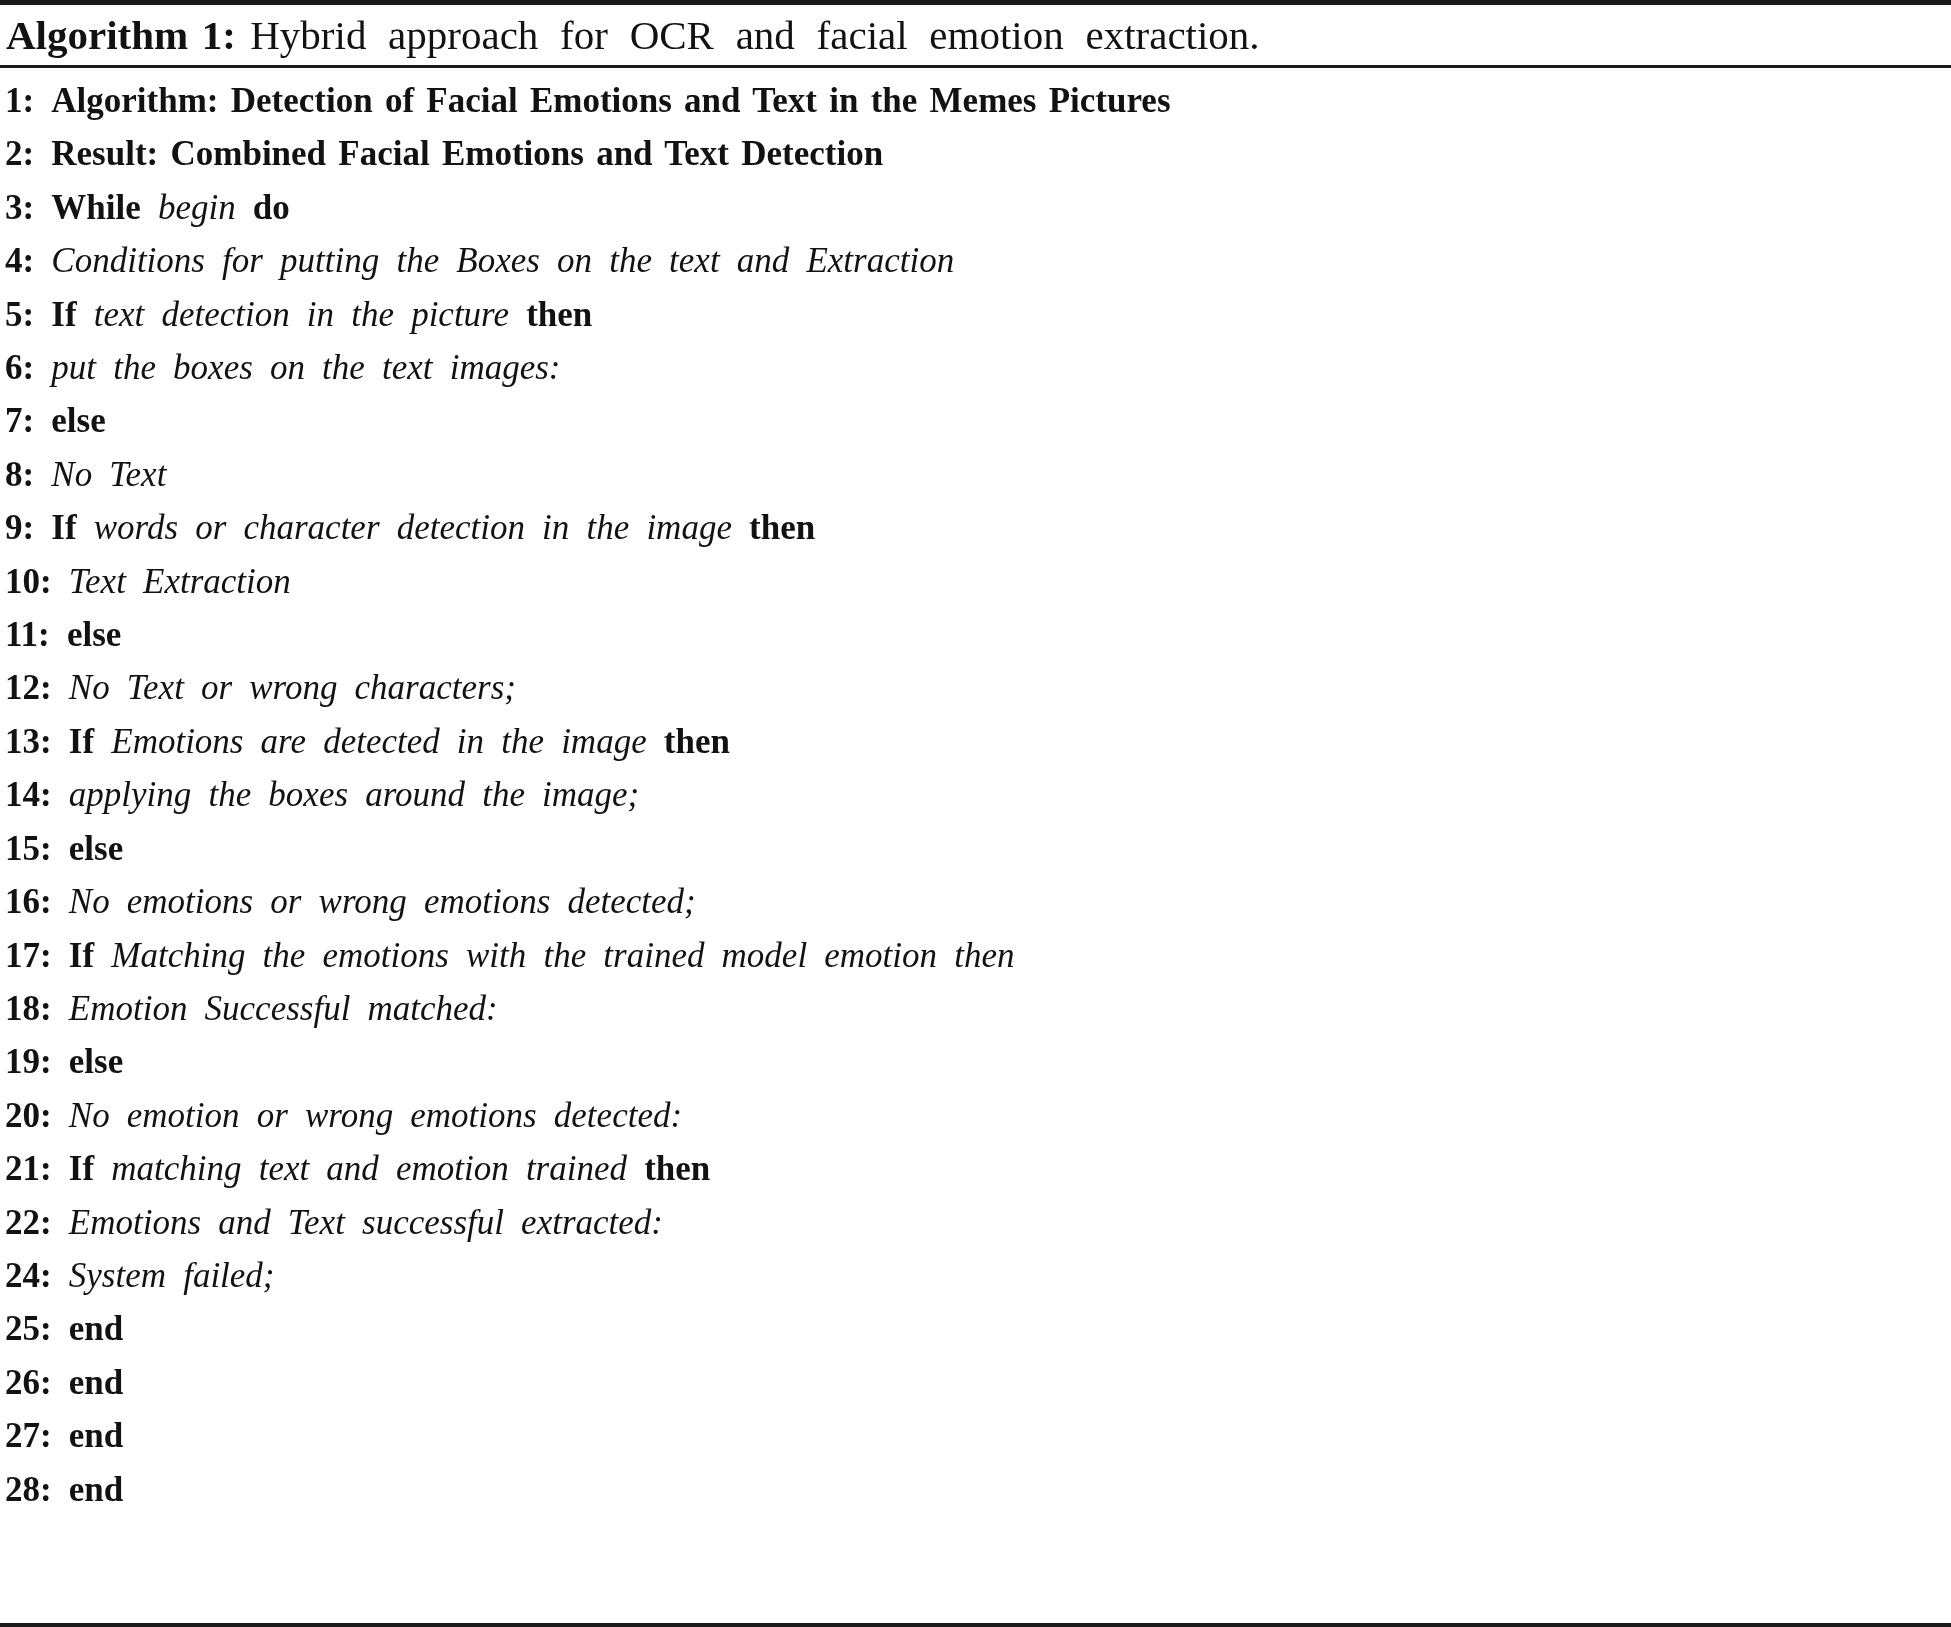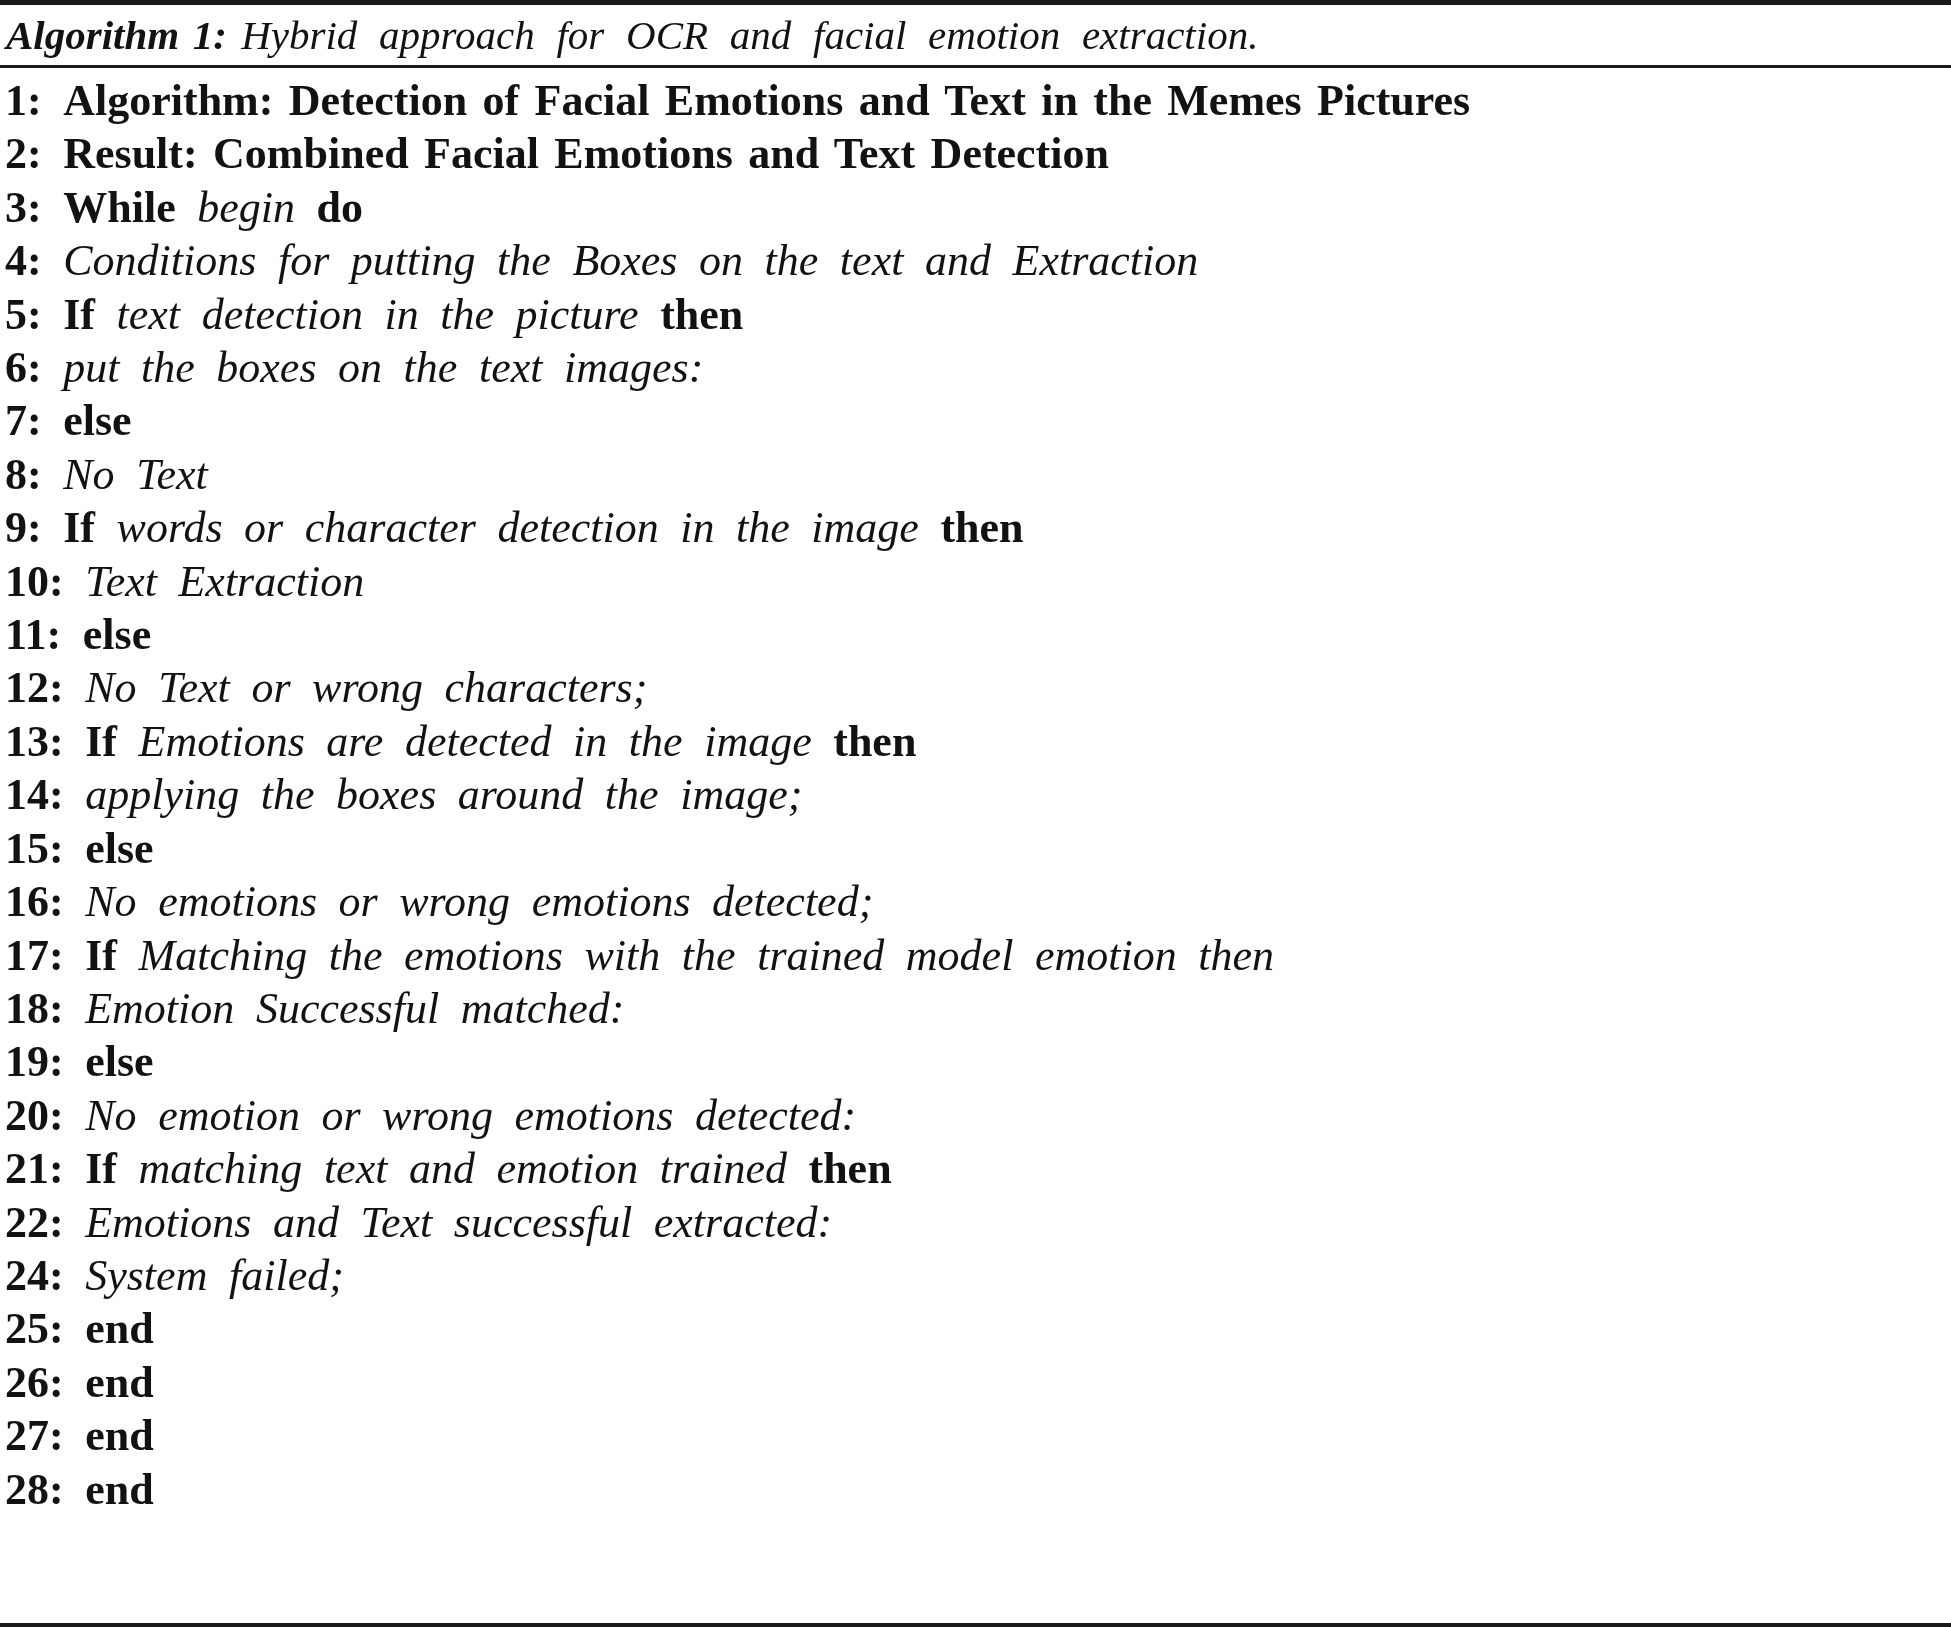--- a/index.html
+++ b/index.html
@@ -23,32 +23,31 @@
     height: 100%;
     box-sizing: border-box;
   }
   .algo-header {
     font-size: 41px;
     line-height: 48px;
     padding: 6px 16px 6px 6px;
     border-bottom: 3px solid #1a1a1a;
     word-spacing: 0.28em;
     white-space: nowrap;
-    font-style: italic;
   }
   .algo-header .label {
     font-weight: bold;
     word-spacing: 0.08em;
     margin-right: 0.35em;
   }
   .algo-body {
     padding: 6px 8px 0 5px;
   }
   .line {
-    font-size: 44px;
+    font-size: 35px;
     line-height: 53.4px;
     word-spacing: 0.24em;
     white-space: nowrap;
   }
   .seg.bold { font-weight: bold; word-spacing: 0.10em; }
   .seg.italic { font-style: italic; }
   .seg.regular { font-weight: normal; font-style: italic; }
   .num { font-weight: bold; }
 </style>
 </head>

